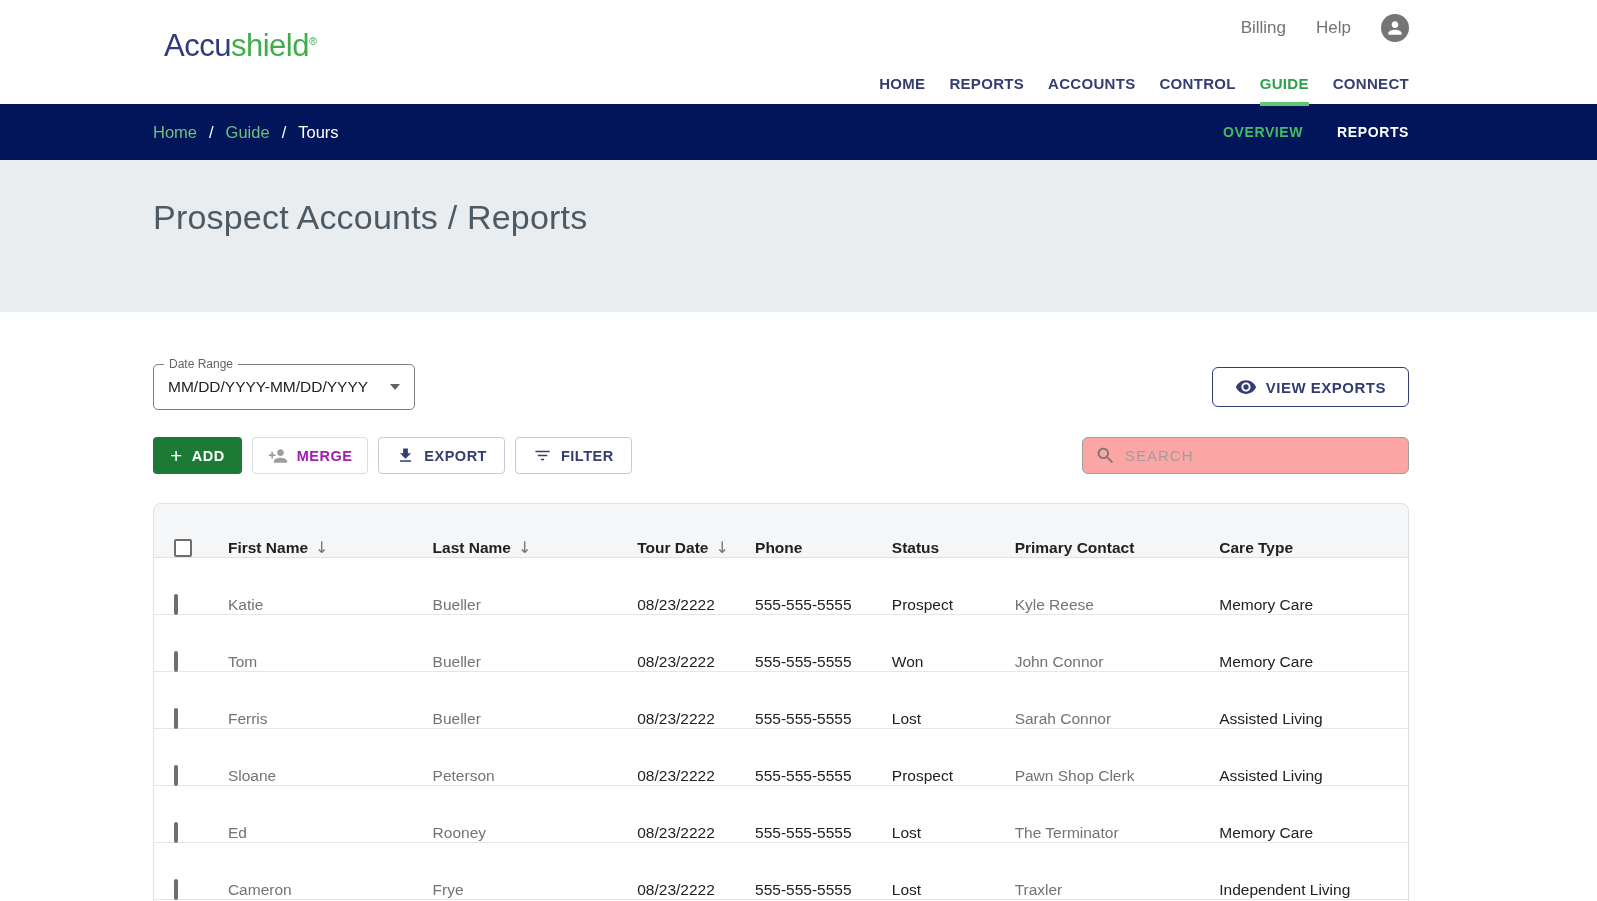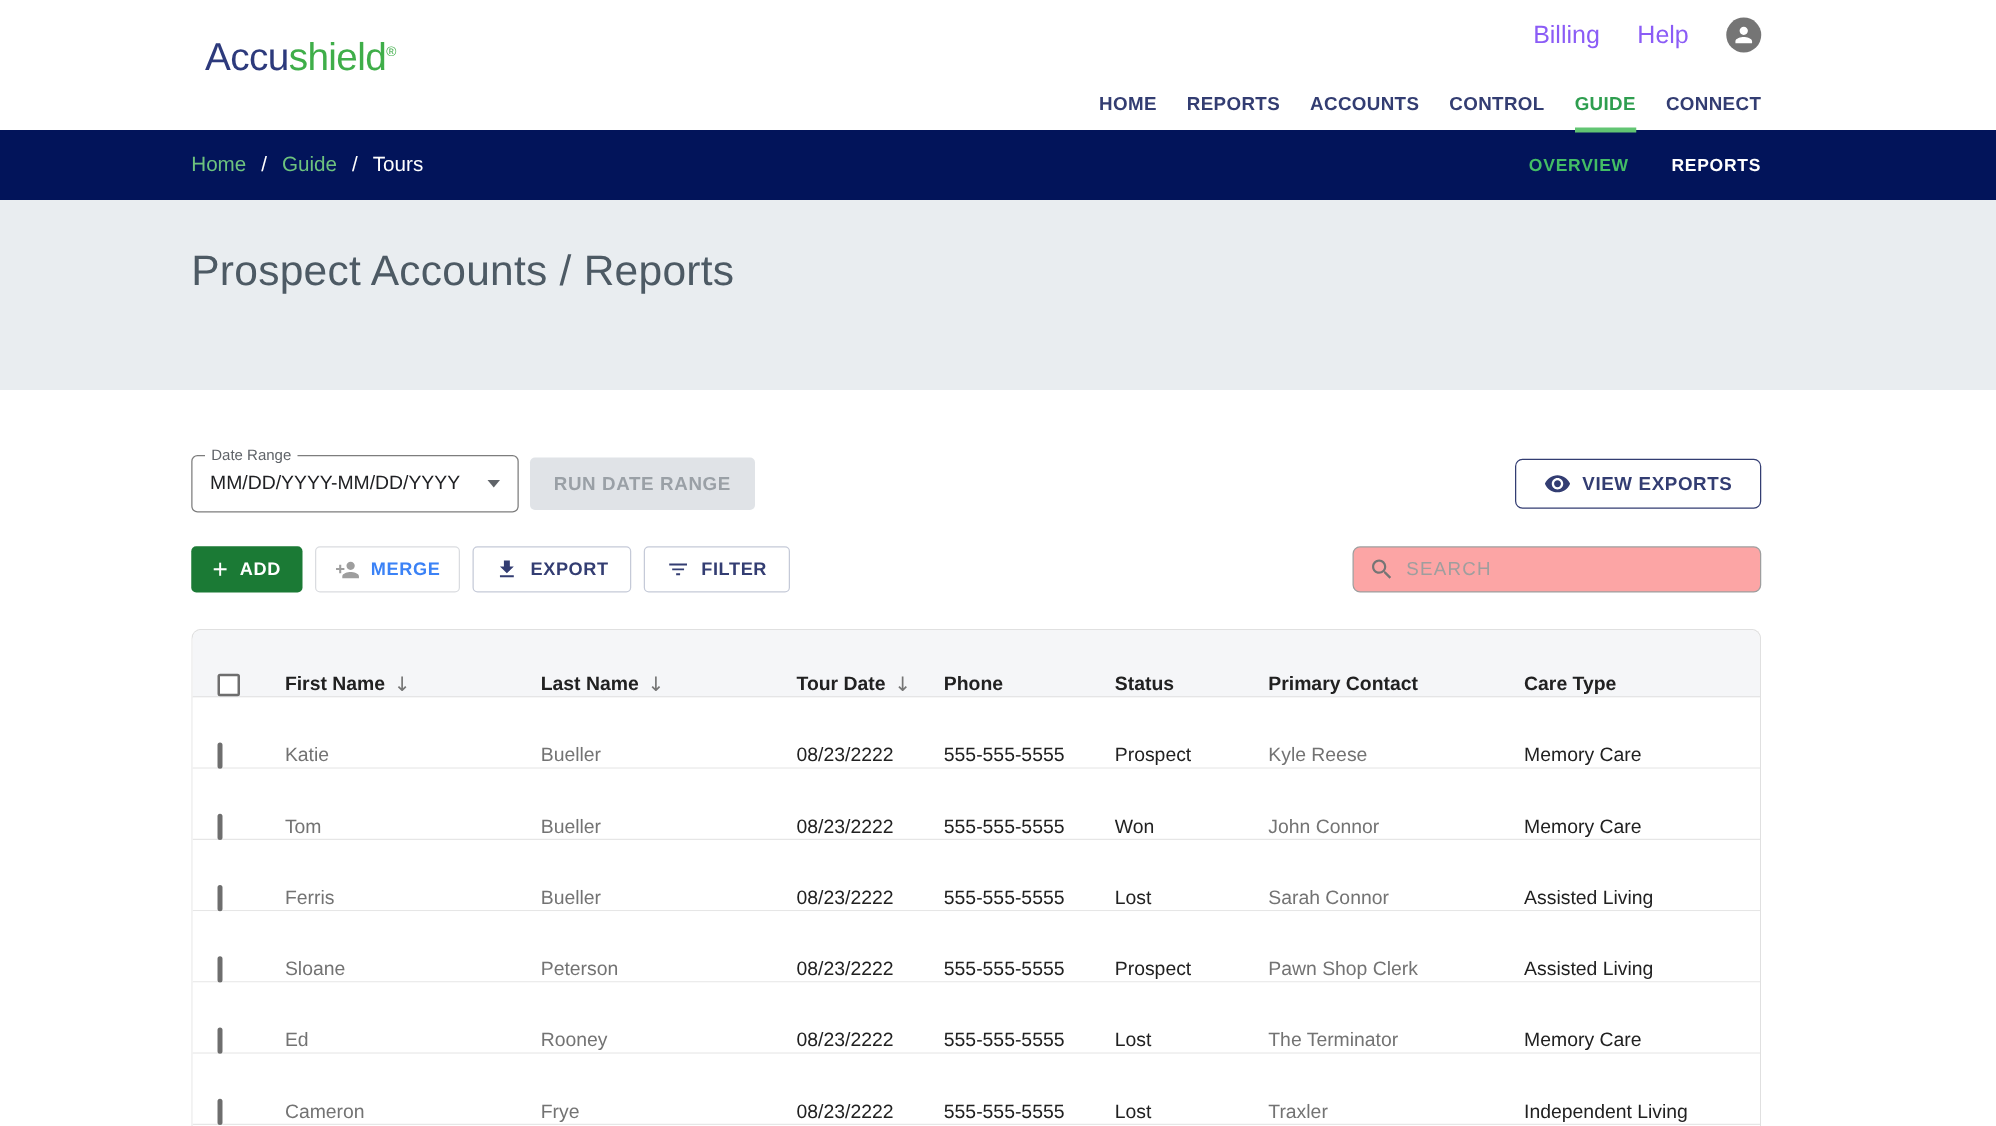--- a/index.html
+++ b/index.html
@@ -7,21 +7,21 @@
     font-family:"Liberation Sans", sans-serif; }
   .container { width:1256px; margin-left:153px; position:relative; }
 
   
   .top-header { height:104px; background:#fff; position:relative; }
   .logo { position:absolute; left:11px; top:28px; font-size:31px; font-weight:normal; letter-spacing:-0.5px; }
   .logo .p1 { color:#2d3a7c; }
   .logo .p2 { color:#3fae49; }
   .logo sup { font-size:11px; color:#3fae49; vertical-align:super; }
   .utility { position:absolute; right:0; top:14px; display:flex; align-items:center; gap:30px; }
-  .utility-link { font-size:20px; color:#8b5cf6; cursor:pointer; }
+  .utility-link { font-size:17px; color:#737373; cursor:pointer; }
   .avatar { width:28px; height:28px; border-radius:50%; background:#757575; display:flex; align-items:center; justify-content:center; cursor:pointer; }
   .main-nav { position:absolute; right:0; bottom:10px; display:flex; gap:24px; }
   .nav-item { font-size:15px; font-weight:bold; color:#333d72; letter-spacing:0.3px; cursor:pointer; position:relative; padding-bottom:2px; }
   .nav-item.active { color:#2e9e4f; }
   .nav-item.active::after { content:""; position:absolute; left:0; right:0; bottom:-12px; height:4px; background:#62c573; }
 
   
   .crumb-bar { height:56px; background:#02145a; }
   .crumb-bar .container { height:100%; display:flex; align-items:center; justify-content:space-between; }
   .crumbs { display:flex; align-items:center; gap:12px; font-size:16.5px; }
@@ -46,21 +46,21 @@
   .date-select .float-label { position:absolute; top:-8px; left:10px; background:#fff; padding:0 5px; font-size:12px; color:#5f6368; }
   .date-select .value { font-size:15.5px; color:#202124; }
   .caret { width:0; height:0; border-left:5px solid transparent; border-right:5px solid transparent; border-top:6px solid #5f6368; }
   .btn { border:none; border-radius:4px; font-family:inherit; font-weight:bold; letter-spacing:0.5px; cursor:pointer;
     display:inline-flex; align-items:center; justify-content:center; gap:9px; background:#fff; }
   .btn-run { height:42px; padding:0 19px; margin-left:9px; background:#e0e3e7; color:#9aa0a6; font-size:15px; cursor:default; }
   .btn-view-exports { margin-left:auto; height:40px; padding:0 22px; border:1.5px solid #333d72; border-radius:6px; color:#333d72; font-size:15px; }
   .toolbar-row2 { margin-top:27px; display:flex; align-items:center; }
   .btn-add { height:37px; padding:0 17px; background:#1b7a35; color:#fff; font-size:14.5px; }
   .btn-add .plus { font-size:21px; font-weight:normal; line-height:1; }
-  .btn-merge { height:37px; padding:0 15px; margin-left:10px; border:1px solid #dadce0; color:#3b82f6; font-size:14.5px; cursor:default; }
+  .btn-merge { height:37px; padding:0 15px; margin-left:10px; border:1px solid #dadce0; color:#a21caf; font-size:14.5px; cursor:default; }
   .btn-outline { height:37px; padding:0 17px; margin-left:10px; border:1px solid #c5cad8; color:#333d72; font-size:14.5px; }
   .search-box { margin-left:auto; width:327px; height:37px; border:1px solid #9e9e9e; border-radius:6px;
     display:flex; align-items:center; padding:0 12px; gap:9px; background:#fca5a5; }
   .search-box input { border:none; outline:none; flex:1; font-family:inherit; font-size:15px; letter-spacing:1px; color:#212121; background:transparent; }
   .search-box input::placeholder { color:#9e9e9e; }
 
   
   .table-card { margin-top:29px; border:1px solid #e0e0e0; border-bottom:none; border-radius:8px 8px 0 0; overflow:hidden; }
   .trow { display:flex; align-items:flex-end; height:57px; background:#fff; border-bottom:1px solid #e6e6e6; }
   .trow.thead { height:54px; background:#f5f6f8; border-bottom:1px solid #e0e0e0; }
@@ -131,21 +131,20 @@
 </div>
 
 <div class="content container">
 
   <div class="toolbar-row1">
     <div class="date-select">
       <span class="float-label">Date Range</span>
       <span class="value">MM/DD/YYYY-MM/DD/YYYY</span>
       <span class="caret"></span>
     </div>
-    <button class="btn btn-run" disabled="">RUN DATE RANGE</button>
     <button class="btn btn-view-exports">
       <svg class="icon-svg" width="22" height="22" viewBox="0 0 24 24" fill="#333d72">
           <path d="M12 4.5C7 4.5 2.73 7.61 1 12c1.73 4.39 6 7.5 11 7.5s9.27-3.11 11-7.5c-1.73-4.39-6-7.5-11-7.5zM12 17c-2.76 0-5-2.24-5-5s2.24-5 5-5 5 2.24 5 5-2.24 5-5 5zm0-8c-1.66 0-3 1.34-3 3s1.34 3 3 3 3-1.34 3-3-1.34-3-3-3z"></path>
         </svg>
       <span>VIEW EXPORTS</span>
     </button>
   </div>
 
   <div class="toolbar-row2">
     <button class="btn btn-add">

